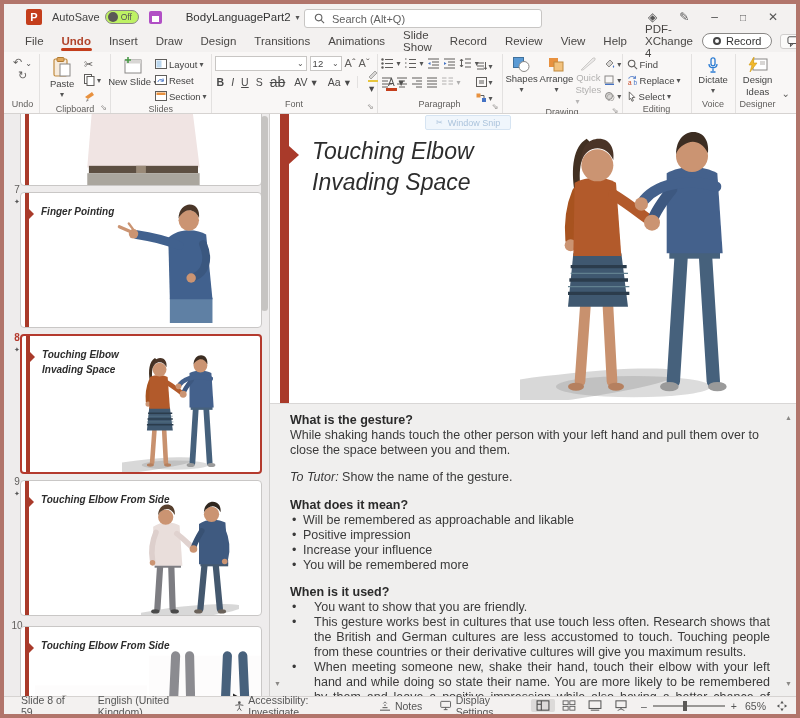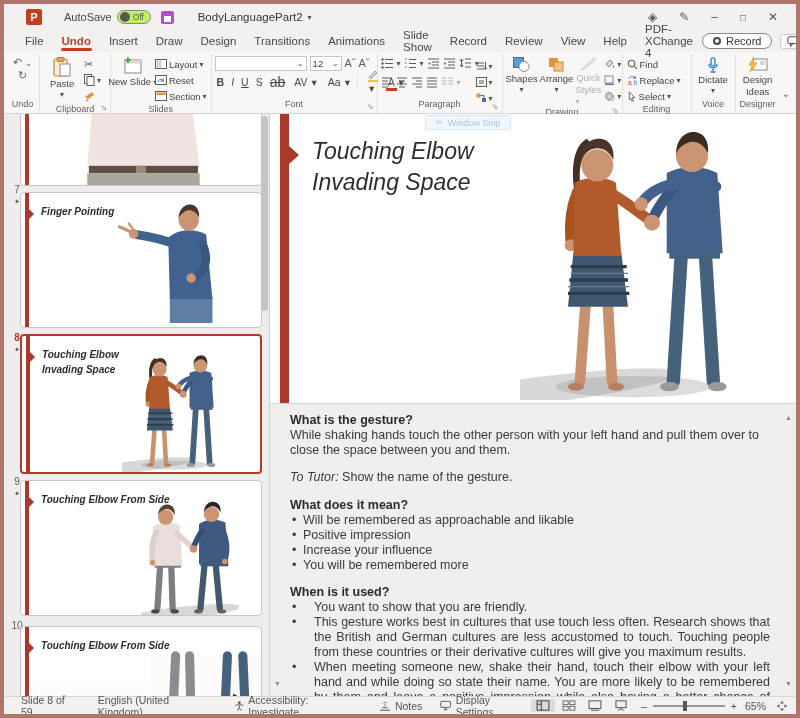--- a/index.html
+++ b/index.html
@@ -2,21 +2,21 @@
 <html><head>
 <meta charset="utf-8">
 <style>
   * { margin:0; padding:0; box-sizing:border-box; }
   html,body { width:800px; height:718px; font-family:"Liberation Sans", sans-serif; }
   .window { position:relative; width:800px; height:718px; border:4px solid #b1756b; background:#f3f1f0; display:flex; flex-direction:column; overflow:hidden; }
 
   
   .titlebar { height:26px; flex:0 0 26px; display:flex; align-items:center; background:#f3f1f0; padding:0 8px; font-size:11px; color:#444; }
   .ppt-logo { width:16px; height:16px; background:#c43e1c; border-radius:2px; color:#fff; font-weight:bold; font-size:11px; display:flex; align-items:center; justify-content:center; margin:0 10px 0 14px; }
-  .autosave { display:flex; align-items:center; gap:5px;margin-left:12px; }
+  .autosave { display:flex; align-items:center; gap:5px; }
   .toggle { width:34px; height:14px; border:1px solid #8a8886; border-radius:8px; background:#bef264; position:relative; display:flex; align-items:center; }
   .toggle .knob { width:10px; height:10px; border-radius:50%; background:#5a5856; margin-left:2px; }
   .toggle .tlabel { font-size:8.5px; color:#555; margin-left:3px; }
   .save-icon { width:13px; height:13px; background:#b14fc5; margin:0 10px; border-radius:2px; position:relative; }
   .save-icon::after { content:""; position:absolute; left:3px; top:5px; width:7px; height:6px; background:#fff; }
   .fname { display:flex; align-items:center; gap:5px; margin-left:14px; font-size:11.5px; color:#333; }
   .caret { font-size:8px; color:#555; }
   .searchbox { position:absolute; left:300px; top:5px; width:238px; height:19px; background:#fff; border:1px solid #c8c6c4; border-radius:3px; display:flex; align-items:center; gap:7px; padding:0 9px; color:#616161; font-size:11px; }
   .tb-right { margin-left:auto; display:flex; align-items:center; gap:22px; color:#555; font-size:12px; padding-right:10px; }
 
@@ -203,20 +203,27 @@
       <span class="toggle">
           <span class="knob"></span>
           <span class="tlabel">Off</span>
         </span>
     </div>
     <div class="save-icon"></div>
     <div class="fname">
       <span>BodyLanguagePart2</span>
       <span class="caret">▾</span>
     </div>
+    <div class="searchbox">
+      <svg class="ic" width="11" height="11" viewBox="0 0 12 12">
+          <circle cx="5" cy="5" r="3.6" fill="none" stroke="#616161" stroke-width="1.2"></circle>
+          <path d="M8 8 L11 11" stroke="#616161" stroke-width="1.2"></path>
+        </svg>
+      <span>Search (Alt+Q)</span>
+    </div>
     <div class="tb-right">
       <span>◈</span>
       <span>✎</span>
       <span>–</span>
       <span style="font-size:10px;">□</span>
       <span>✕</span>
     </div>
   </div>
 
   <div class="tabsrow">

